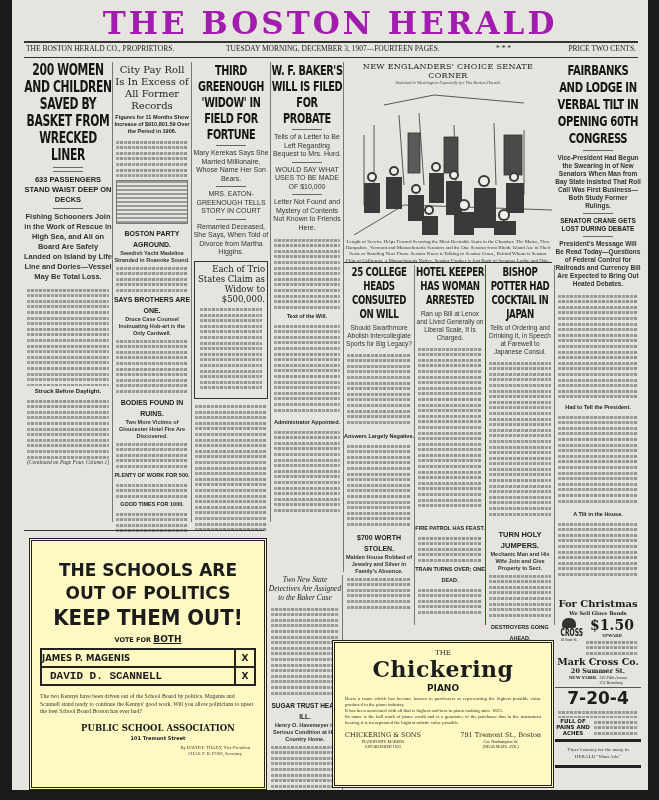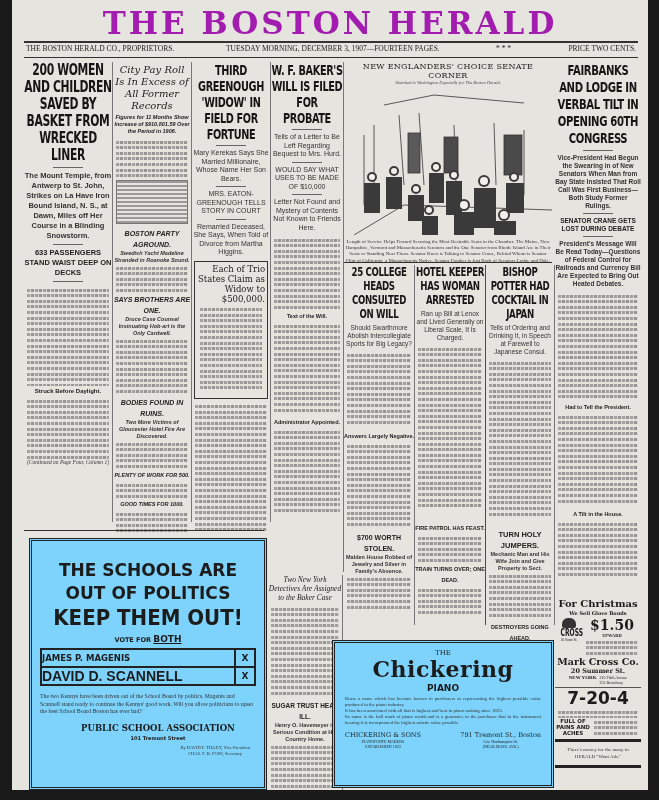--- a/index.html
+++ b/index.html
@@ -12,45 +12,45 @@
   .col{position:absolute;top:62px;border-right:1px solid #777;}
   .head{font-family:"DejaVu Sans",sans-serif;font-weight:bold;text-align:center;color:#151515;transform:scaleX(0.72);transform-origin:center top;letter-spacing:-0.5px;}
   .sub{text-align:center;font-family:"Liberation Sans",sans-serif;font-size:8.5px;line-height:11px;color:#333;}
   .subhead{text-align:center;font-family:"Liberation Sans",sans-serif;font-weight:bold;font-size:8px;line-height:11px;color:#222;}
   .body-text{font-size:5px;line-height:5.8px;color:#555;text-align:justify;padding:0 3px;overflow:hidden;}
   .body-text .ln{display:block;height:3px;margin:2.6px 0;background:repeating-linear-gradient(90deg,#8a8a8a 0 3px,#cfcdc8 3px 4px,#7a7a7a 4px 7px,#d8d6d1 7px 8px);opacity:.75;}
   .sep{border-top:1px solid #666;width:30px;margin:3px auto;}
   .box{border:1px solid #333;}
   .illus{position:absolute;left:332px;top:62px;width:208px;height:198px;}
   .caption{font-size:5px;line-height:6.2px;text-align:center;color:#333;}
-  .ad{position:absolute;border:3px double #222;background:#7dd3fc;}
+  .ad{position:absolute;border:3px double #222;background:#fef9c3;}
   .conttext{font-size:5.5px;text-align:center;color:#333;font-style:italic;}
 </style>
 </head>
 <body>
 
 <div class="page">
 
   <div class="masthead">THE BOSTON HERALD</div>
   <div class="rule" style="top:41px;height:2px;"></div>
   <div class="dateline">
     <span style="left:0;">The Boston Herald Co., Proprietors.</span>
     <span style="left:200px;">Tuesday Morning, December 3, 1907—Fourteen Pages.</span>
     <span style="left:470px;">* * *</span>
     <span style="right:0;">Price Two Cents.</span>
   </div>
   <div class="rule" style="top:57px;height:1px;"></div>
 
   <div class="col" style="left:12px;width:88px;height:460px;">
     <div class="head" style="font-size:15px;line-height:17px;width:122px;margin-left:-17px;">200 WOMEN AND CHILDREN SAVED BY BASKET FROM WRECKED LINER</div>
     <div class="sep"></div>
-    <div class="sub" style="font-weight:bold;font-size:7.5px;line-height:10px;">The Mount Temple, from Antwerp to St. John, Strikes on La Have Iron Bound Island, N. S., at Dawn, Miles off Her Course in a Blinding Snowstorm.</div>
     <div class="sep"></div>
     <div class="subhead" style="font-size:7.5px;line-height:10px;">633 PASSENGERS STAND WAIST DEEP ON DECKS</div>
     <div class="sep"></div>
+    <div class="sub" style="font-weight:bold;font-size:7.5px;line-height:10px;">Fishing Schooners Join in the Work of Rescue in High Sea, and All on Board Are Safely Landed on Island by Life Line and Dories—Vessel May Be Total Loss.</div>
     <div class="body-text" style="height:100px;margin-top:4px;">
       <span class="ln"></span>
         <span class="ln"></span>
         <span class="ln"></span>
         <span class="ln"></span>
         <span class="ln"></span>
         <span class="ln"></span>
         <span class="ln"></span>
         <span class="ln"></span>
         <span class="ln"></span>
@@ -74,21 +74,21 @@
         <span class="ln"></span>
         <span class="ln"></span>
         <span class="ln"></span>
         <span class="ln"></span>
         <span class="ln"></span>
         <span class="ln"></span>
     </div>
     <div class="conttext">(Continued on Page Four, Column 1)</div>
   </div>
 
-  <div class="col" style="left:101px;width:78px;height:460px;font-style:italic;">
+  <div class="col" style="left:101px;width:78px;height:460px;">
     <div style="text-align:center;font-family:'DejaVu Serif',serif;font-size:10px;line-height:12px;padding:2px 2px;">City Pay Roll Is In Excess of All Former Records</div>
     <div class="subhead" style="font-size:5.5px;line-height:7px;">Figures for 11 Months Show Increase of $910,801.59 Over the Period in 1906.</div>
     <div class="body-text" style="height:40px;margin-top:3px;">
       <span class="ln"></span>
         <span class="ln"></span>
         <span class="ln"></span>
         <span class="ln"></span>
         <span class="ln"></span>
         <span class="ln"></span>
         <span class="ln"></span>
@@ -253,21 +253,21 @@
         <span class="ln"></span>
         <span class="ln"></span>
         <span class="ln"></span>
         <span class="ln"></span>
         <span class="ln"></span>
         <span class="ln"></span>
     </div>
   </div>
 
   <div style="position:absolute;left:256px;top:575px;width:74px;height:215px;border-right:1px solid #777;">
-    <div style="text-align:center;font-family:'Liberation Serif',serif;font-style:italic;font-size:7.5px;line-height:9px;">Two New York Detectives Are Assigned to the Baker Case</div>
+    <div style="text-align:center;font-family:'Liberation Serif',serif;font-style:italic;font-size:7.5px;line-height:9px;">Two New State Detectives Are Assigned to the Baker Case</div>
     <div class="body-text" style="height:95px;margin-top:3px;">
       <span class="ln"></span>
         <span class="ln"></span>
         <span class="ln"></span>
         <span class="ln"></span>
         <span class="ln"></span>
         <span class="ln"></span>
         <span class="ln"></span>
         <span class="ln"></span>
         <span class="ln"></span>
@@ -570,21 +570,21 @@
     <div style="text-align:center;font-family:'DejaVu Sans',sans-serif;font-size:6.5px;font-weight:bold;margin-top:3px;">
       <span>VOTE FOR</span>
       <span style="font-size:9px;text-decoration:underline;">BOTH</span>
     </div>
     <div style="margin:4px 8px 0 8px;border:2px solid #222;">
       <div style="display:flex;border-bottom:2px solid #222;height:16px;">
         <div style="flex:1;font-family:'DejaVu Sans',sans-serif;font-weight:bold;font-size:8.5px;line-height:16px;padding-left:0;">JAMES P. MAGENIS</div>
         <div style="width:18px;border-left:2px solid #222;text-align:center;font-family:'DejaVu Sans',sans-serif;font-weight:bold;font-size:9px;line-height:16px;">X</div>
       </div>
       <div style="display:flex;height:16px;">
-        <div style="flex:1;font-family:Liberation Sans, sans-serif;font-weight:bold;font-size:14px;line-height:16px;padding-left:0;">DAVID D. SCANNELL</div>
+        <div style="flex:1;font-family:Liberation Mono, monospace;font-weight:bold;font-size:11px;line-height:16px;padding-left:8px;">DAVID D. SCANNELL</div>
         <div style="width:18px;border-left:2px solid #222;text-align:center;font-family:'DejaVu Sans',sans-serif;font-weight:bold;font-size:9px;line-height:16px;">X</div>
       </div>
     </div>
     <div style="font-family:'Liberation Serif',serif;font-size:5.8px;line-height:7.5px;margin:7px 8px 0 8px;color:#333;">The two Kennys have been driven out of the School Board by politics. Magenis and Scannell stand ready to continue the Kennys' good work. Will you allow politicians to upset the best School Board Boston has ever had?</div>
     <div style="text-align:center;font-family:'DejaVu Serif',serif;font-weight:bold;font-size:8.5px;margin-top:7px;padding-left:20px;">PUBLIC SCHOOL ASSOCIATION</div>
     <div style="text-align:center;font-family:'DejaVu Sans',sans-serif;font-weight:bold;font-size:5px;margin-top:2px;padding-left:20px;">101 Tremont Street</div>
     <div style="text-align:right;font-size:4.5px;margin:4px 14px 0 0;color:#333;">By DAVID F. TILLEY, Vice-President</div>
     <div style="text-align:right;font-size:4.5px;margin:1px 22px 0 0;color:#333;">CHAS. F. B. FOSS, Secretary</div>
   </div>
 

